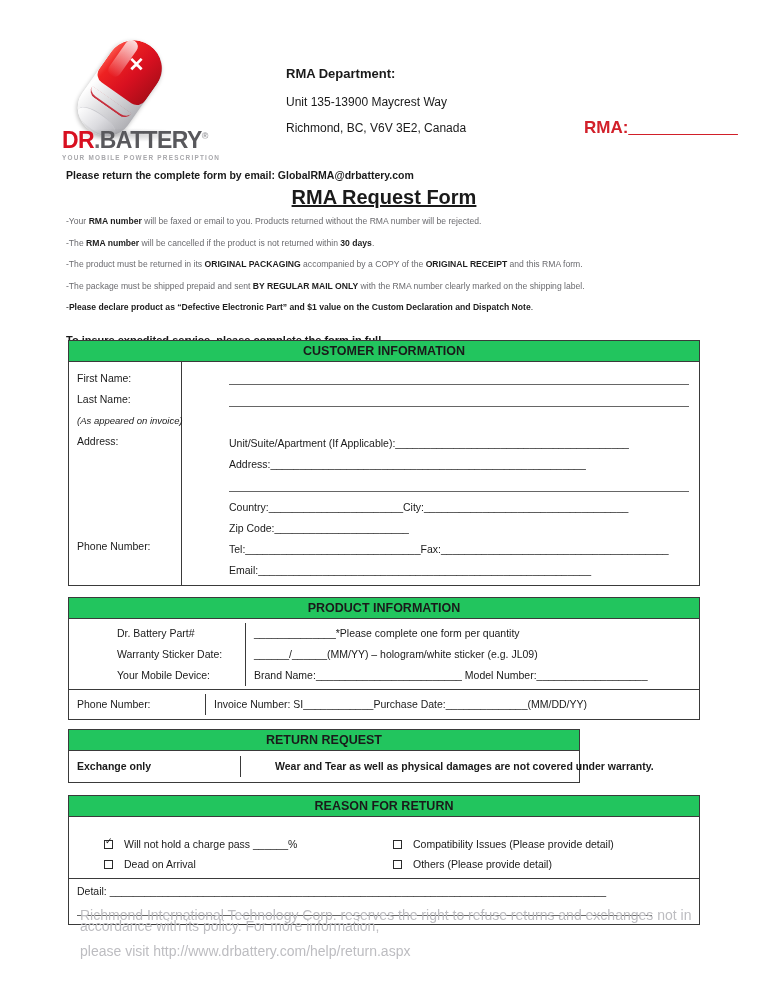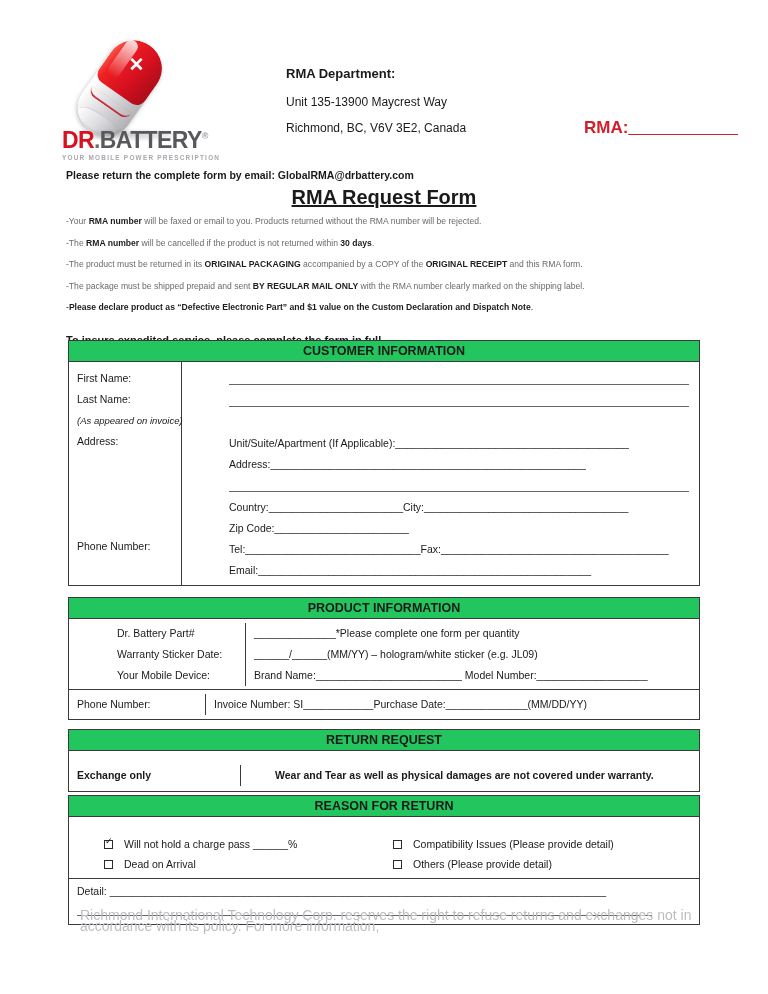--- a/index.html
+++ b/index.html
@@ -117,21 +117,21 @@
   .lrow { height:21px; line-height:21px; font-size:10.5px; white-space:nowrap; }
   .blank-line { border-bottom:1px solid #666; height:17px; margin-bottom:5px; }
 
   
   #product { left:68px; top:597px; width:632px; }
   #product .prow { display:flex; }
   #product .pl { width:137px; flex:0 0 137px; border-right:1.3px solid #3a3a3a; padding-left:8px; }
   #product .pr { flex:1 1 auto; padding-left:8px; }
 
   
-  #return { left:68px; top:729px; width:632px; }
+  #return { left:68px; top:729px; width:512px; }
   #return .rrow { display:flex; border-top:0; }
   #return .rl { width:172px; flex:0 0 172px; border-right:1.3px solid #3a3a3a; padding-left:8px; font-weight:bold; }
   #return .rr { flex:1 1 auto; padding-left:34px; font-weight:bold; }
 
   
   #reason { left:68px; top:795px; width:632px; }
   .chk-area { padding:17px 0 4px 0; }
   .chk-row { display:flex; }
   .chk-cell { display:flex; align-items:center; font-size:10.5px; line-height:20px; }
   .chk-cell.c1 { width:312px; flex:0 0 312px; padding-left:35px; }
@@ -260,21 +260,21 @@
         <div class="lrow">Phone Number:</div>
       </div>
       <div class="pr">
         <div class="lrow"><span>Invoice Number: SI</span><span>____________</span><span>Purchase Date:</span><span>______________</span><span>(MM/DD/YY)</span></div>
       </div>
     </div>
   </div>
 
   <div class="tbl" id="return">
     <div class="sec-head">RETURN REQUEST</div>
-    <div class="rrow" style="padding:5px 0 5px 0;margin-top:9px;">
+    <div class="rrow" style="padding:5px 0 5px 0;">
       <div class="rl">
         <div class="lrow">Exchange only</div>
       </div>
       <div class="rr">
         <div class="lrow">Wear and Tear as well as physical damages are not covered under warranty.</div>
       </div>
     </div>
   </div>
 
   <div class="tbl" id="reason">
@@ -302,15 +302,16 @@
       </div>
     </div>
     <div class="detail-wrap">
       <div class="detail-row1"><span>Detail:</span> <span>_____________________________________________________________________________________</span></div>
       <div class="detail-row2" style="border-bottom:1px solid #666;width:94%;"></div>
     </div>
   </div>
 
   <div class="footer">
     <p>Richmond International Technology Corp. reserves the right to refuse returns and exchanges not in accordance with its policy. For more information,</p>
+    <p>please visit http://www.drbattery.com/help/return.aspx</p>
   </div>
 
 </div>
 
 </body></html>

